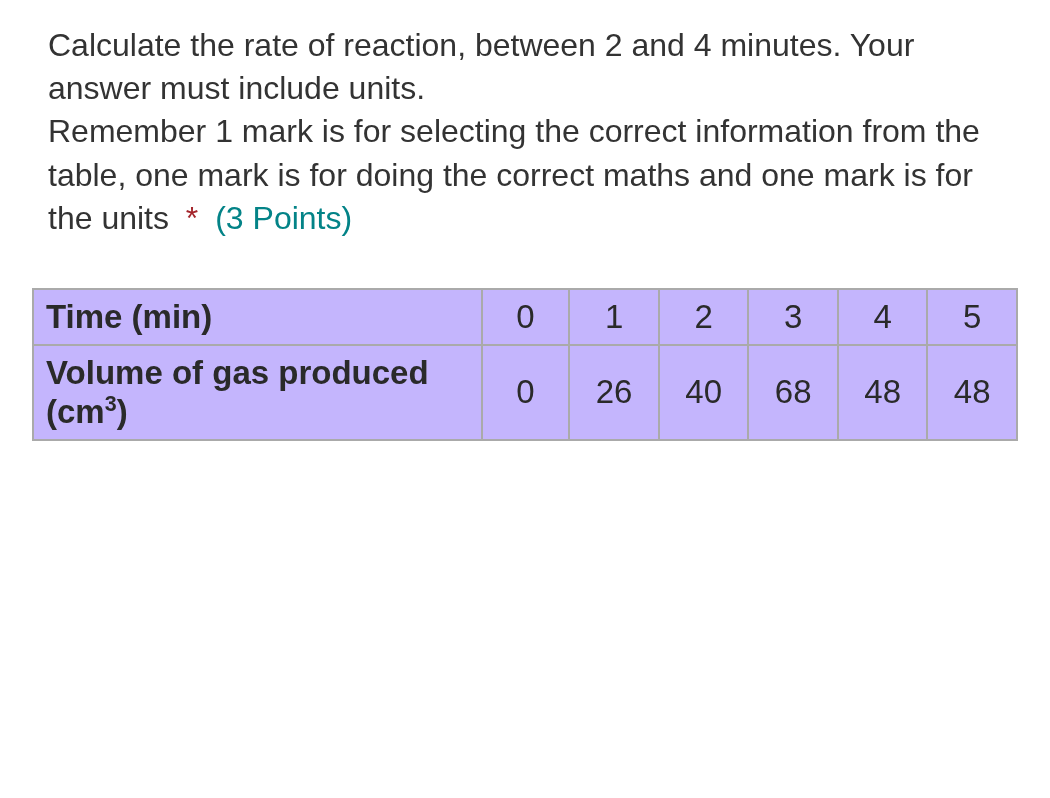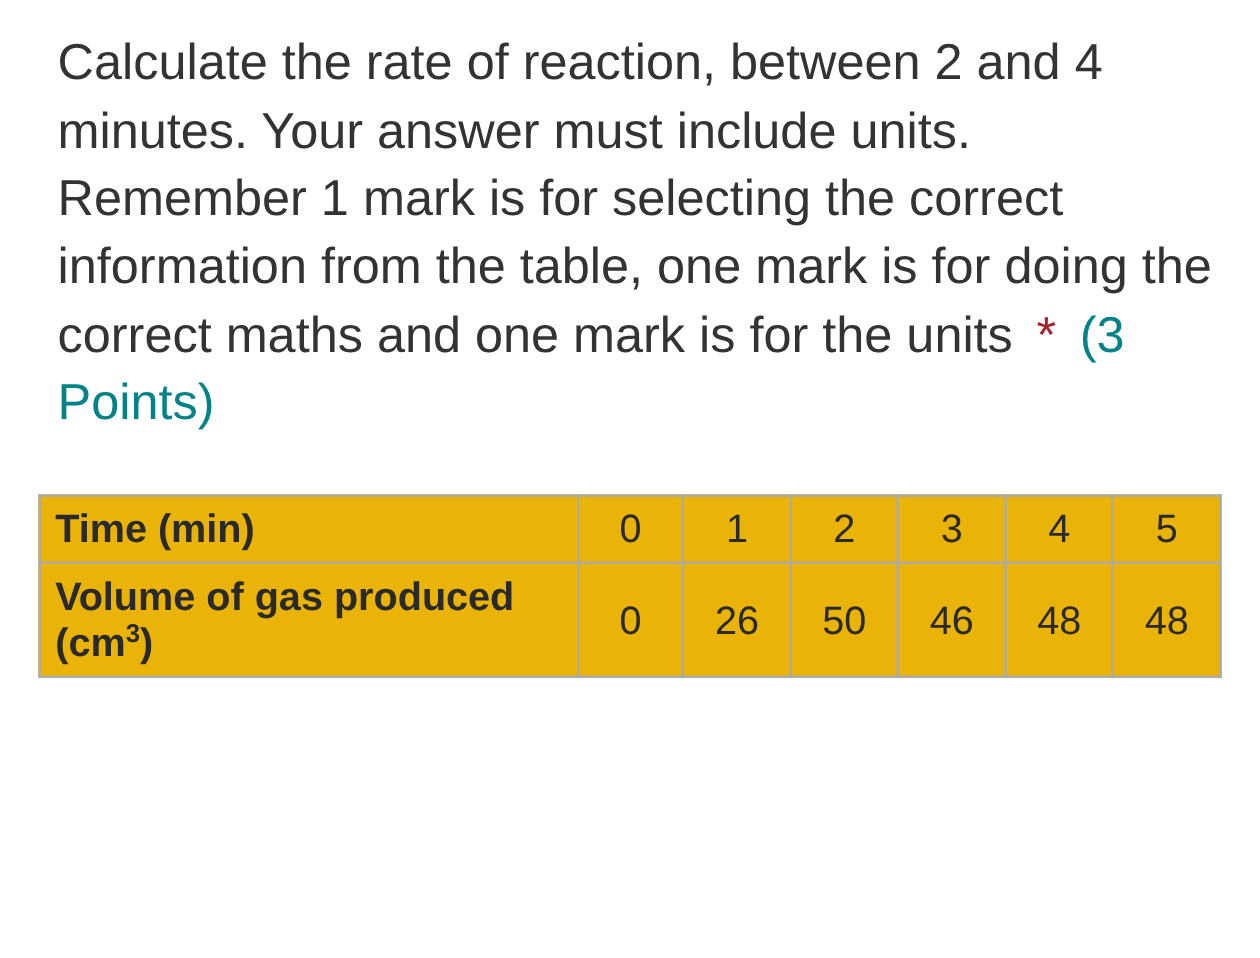--- a/index.html
+++ b/index.html
@@ -8,41 +8,41 @@
       box-sizing: border-box;
     }
     body {
       font-family: 'Segoe UI', Arial, sans-serif;
       background: #fff;
       width: 1050px;
       height: 798px;
       padding: 24px 30px;
     }
     .question-text {
-      font-size: 42px;
+      font-size: 32px;
       line-height: 1.35;
       color: #333;
       font-weight: 400;
       margin-bottom: 40px;
       padding-left: 18px;
     }
     .required-asterisk {
       color: #a4262c;
       margin: 0 8px;
     }
     .points {
       color: #038387;
     }
     .table-container {
       padding: 0 2px;
     }
     table {
       border-collapse: collapse;
       width: 100%;
-      background: #eab308;
+      background: #c4b5fd;
       margin-top: 48px;
     }
     td {
       border: 2px solid #aaa;
       font-family: 'Segoe UI', Arial, sans-serif;
       color: #2a2a2a;
     }
     .header-cell {
       font-weight: 700;
       font-size: 33px;
@@ -80,20 +80,20 @@
       <td class="data-cell">1</td>
       <td class="data-cell">2</td>
       <td class="data-cell">3</td>
       <td class="data-cell">4</td>
       <td class="data-cell">5</td>
     </tr>
     <tr>
       <td class="header-cell">Volume of gas produced (cm<sup>3</sup>)</td>
       <td class="data-cell">0</td>
       <td class="data-cell">26</td>
-      <td class="data-cell">50</td>
-      <td class="data-cell">46</td>
+      <td class="data-cell">40</td>
+      <td class="data-cell">68</td>
       <td class="data-cell">48</td>
       <td class="data-cell">48</td>
     </tr>
   </tbody>
     </table>
 </div>
 
 </body></html>

